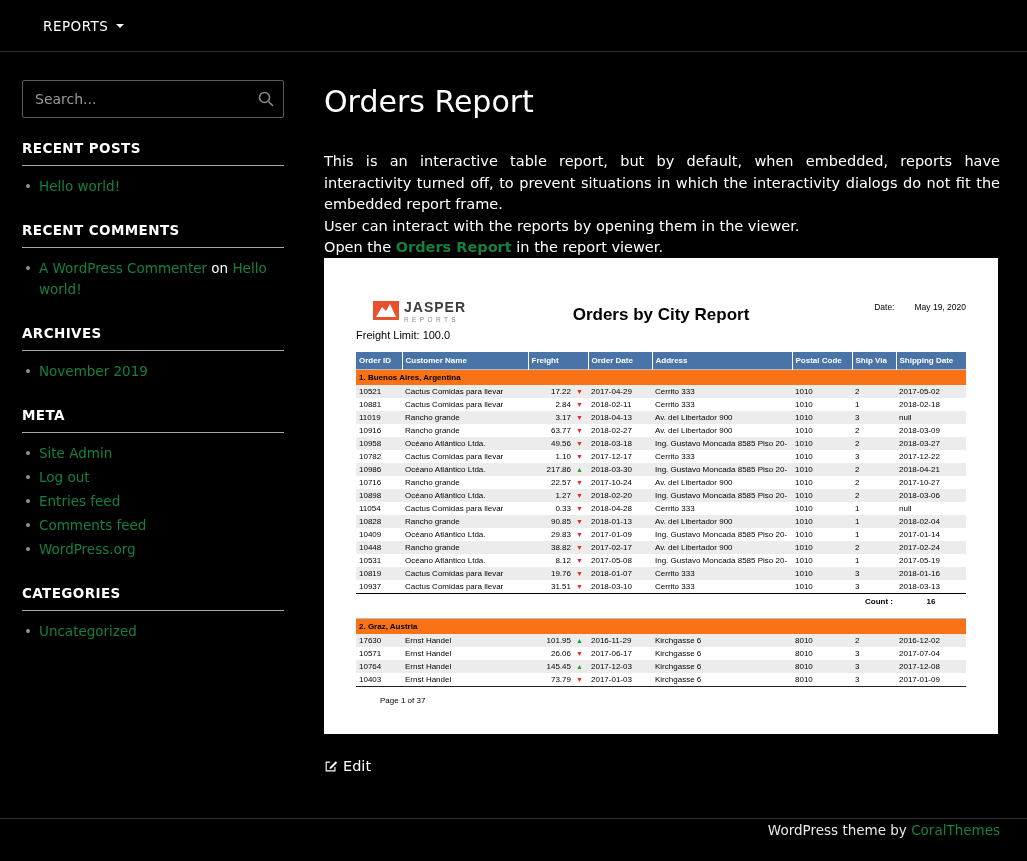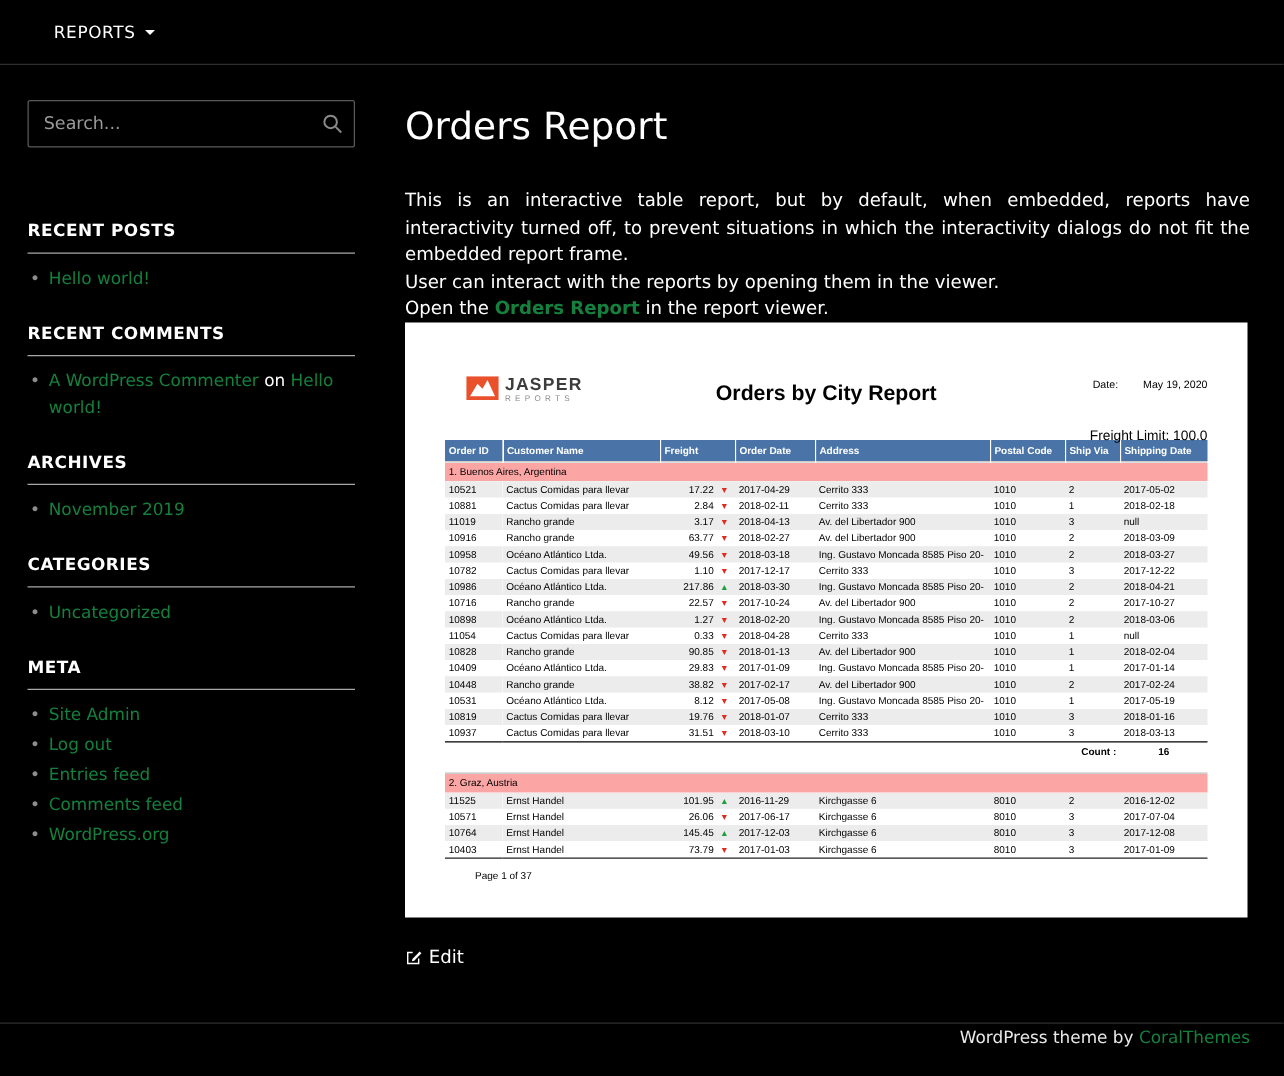--- a/index.html
+++ b/index.html
@@ -19,21 +19,21 @@
   .caret { width:0; height:0; border-left:4px solid transparent;
            border-right:4px solid transparent; border-top:4px solid #fff; }
 
   
   .layout { display:flex; padding:28px 27px 0 22px; }
   .sidebar { width:262px; flex:none; margin-right:40px; }
   .main { flex:1; min-width:0; }
 
   
   .searchbox { display:flex; border:1px solid #5a5a5a;
-               border-radius:2px; height:38px; padding:0 8px 0 12px; margin-bottom:59px; }
+               border-radius:2px; height:38px; padding:0 8px 0 12px; margin-bottom:22px; }
   .searchbox input { flex:1; background:transparent; border:none; outline:none;
                      color:#eee; font-size:14px; font-family:inherit; min-width:0; }
   .searchbox input::placeholder { color:#9a9a9a; }
   .search-btn { background:none; border:none; cursor:pointer; display:flex; align-items:center; }
 
   .widget { margin-bottom:25px; }
   .widget h3 { font-size:13.5px; font-weight:bold; letter-spacing:.4px;
                padding-bottom:9px; border-bottom:1px solid #a8a8a8; margin-bottom:10px; }
   .widget ul { list-style:none; }
   .widget li { position:relative; padding-left:17px; font-size:13.5px;
@@ -48,32 +48,32 @@
   .open-line b { font-weight:bold; }
 
   
   .report-embed { background:#fff; width:674px; height:476px; padding:42px 32px 0;
                   color:#000; font-family:"Liberation Sans", sans-serif; }
   .report-header { position:relative; height:52px; }
   .logo { position:absolute; left:0; top:1px; display:flex; align-items:flex-start; gap:5px;padding-left:17px; }
   .logo-text .l1 { font-size:14px; font-weight:bold; color:#3c3c3c; letter-spacing:1px; line-height:13px; }
   .logo-text .l2 { font-size:6.5px; letter-spacing:3.4px; color:#8a8a8a; margin-top:2px; }
   .r-title { text-align:center; font-size:17px; font-weight:bold; padding-top:5px; }
-  .r-subtitle { text-align:right; font-size:11px; margin-top:18px; }
+  .r-subtitle { text-align:left; font-size:11px; margin-top:4px; }
   .r-date { position:absolute; right:0; top:2px; font-size:8.5px; }
   .r-date .lbl { margin-right:20px; }
 
   table.rt { width:610px; border-collapse:collapse; table-layout:fixed;
              font-size:8px; border-bottom:1px solid #222; }
   .rt th { background:#4a74a8; color:#fff; font-size:8px; font-weight:bold;
            text-align:left; padding:4px 3px; border-right:1px solid rgba(255,255,255,.55);
            overflow:hidden; white-space:nowrap; }
   .rt th:last-child { border-right:none; }
   .rt td { padding:2px 3px; height:12px; overflow:hidden; white-space:nowrap; }
-  tr.group-row td { background:#fca5a5; font-weight:normal; padding:3px 3px; border-top:1px solid #bdbdbd; }
+  tr.group-row td { background:#f97316; font-weight:bold; padding:3px 3px; border-top:1px solid #bdbdbd; }
   tr.data-row.even td { background:#ececec; }
   tr.data-row.odd td { background:#ffffff; }
   td.freight { text-align:right; }
   .fnum { display:inline-block; }
   .arrow { display:inline-block; width:11px; text-align:center; margin-left:3px; font-size:7px; }
   .arrow.up { color:#1f9e3e; }
   .arrow.down { color:#e02b20; }
   tr.count-row td { border-top:1px solid #000; font-weight:bold; padding:3px; }
   td.count-label { text-align:right; padding-right:8px; }
   td.count-val { text-align:center; }
@@ -123,33 +123,33 @@
             <li><a href="#">A WordPress Commenter</a><span> on </span><a href="#">Hello world!</a></li>
           </ul>
         </div>
         <div class="widget">
           <h3>ARCHIVES</h3>
           <ul>
             <li><a href="#">November 2019</a></li>
           </ul>
         </div>
         <div class="widget">
-          <h3>CATEGORIES</h3>
-          <ul>
-            <li><a href="#">Uncategorized</a></li>
-          </ul>
-        </div>
-        <div class="widget">
           <h3>META</h3>
           <ul>
             <li><a href="#">Site Admin</a></li>
             <li><a href="#">Log out</a></li>
             <li><a href="#">Entries feed</a></li>
             <li><a href="#">Comments feed</a></li>
             <li><a href="#">WordPress.org</a></li>
+          </ul>
+        </div>
+        <div class="widget">
+          <h3>CATEGORIES</h3>
+          <ul>
+            <li><a href="#">Uncategorized</a></li>
           </ul>
         </div>
       </div>
   </div>
 
   <div class="main">
     <h1 class="page-title">Orders Report</h1>
 
     <p class="intro">This is an interactive table report, but by default, when embedded, reports have interactivity turned off, to prevent situations in which the interactivity dialogs do not fit the embedded report frame.</p>
     <p class="intro intro-gap">User can interact with the reports by opening them in the viewer.</p>
@@ -369,21 +369,21 @@
               <td colspan="7" class="count-label">Count :</td>
               <td class="count-val">16</td>
             </tr>
             <tr class="spacer-row">
               <td colspan="8"></td>
             </tr>
             <tr class="group-row">
               <td colspan="8">2. Graz, Austria</td>
             </tr>
             <tr class="data-row even">
-              <td>11525</td>
+              <td>17630</td>
               <td>Ernst Handel</td>
               <td class="freight"><span class="fnum">101.95</span><span class="arrow up">▲</span></td>
               <td>2016-11-29</td>
               <td>Kirchgasse 6</td>
               <td>8010</td>
               <td>2</td>
               <td>2016-12-02</td>
             </tr>
             <tr class="data-row odd">
               <td>10571</td>

